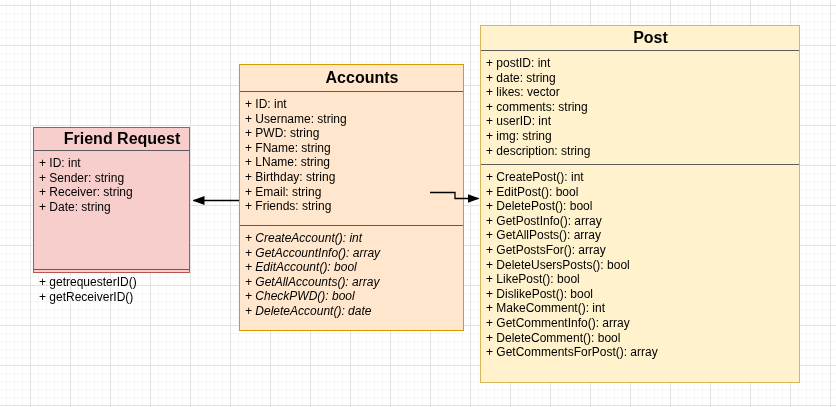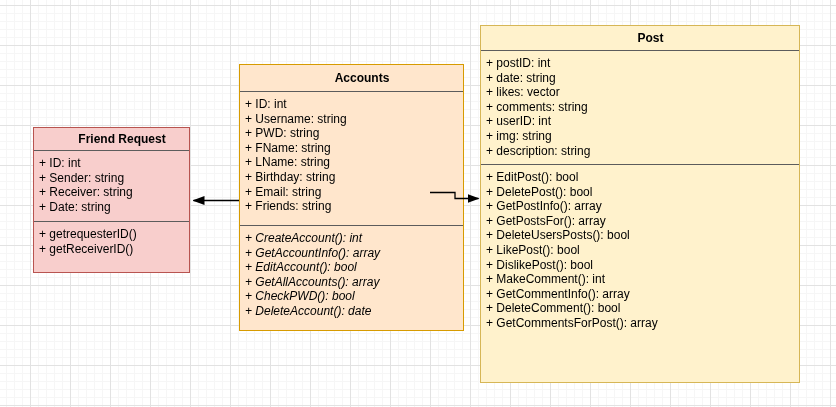--- a/index.html
+++ b/index.html
@@ -17,21 +17,21 @@
     background-size:40px 40px, 40px 40px, 8px 8px, 8px 8px;
     background-position:0 5px, 30px 0, 0 5px, 6px 0;
   }
   .uml-class {
     position:absolute;
     border:1px solid #999;
     box-sizing:border-box;
     color:#000;
   }
   .uml-title {
-    font-size:12px;
+    font-size:16px;
     font-weight:bold;
     text-align:center;
     display:flex;
     align-items:center;
     justify-content:center;
     overflow:hidden;
     white-space:nowrap;
     padding-left:21px;
   }
   .uml-section {
@@ -57,21 +57,21 @@
 <div class="canvas">
 
   <div class="uml-class" style="left: 33px; top: 127px; width: 157px; height: 146px; background-color: rgb(248, 206, 204); border-color: rgb(184, 84, 80);">
     <div class="uml-title" style="height:22px;">Friend Request</div>
     <div class="uml-section" style="height:71px;">
         <div class="member">+ ID: int</div>
         <div class="member">+ Sender: string</div>
         <div class="member">+ Receiver: string</div>
         <div class="member">+ Date: string</div>
       </div>
-    <div class="uml-section" style="height:57px;">
+    <div class="uml-section" style="height:57px;margin-top:48px;">
         <div class="member">+ getrequesterID()</div>
         <div class="member">+ getReceiverID()</div>
       </div>
   </div>
 
   <div class="uml-class" style="left: 239px; top: 64px; width: 225px; height: 267px; background-color: rgb(255, 230, 204); border-color: rgb(215, 155, 0);">
     <div class="uml-title" style="height:26px;">Accounts</div>
     <div class="uml-section" style="height:134px;">
         <div class="member">+ ID: int</div>
         <div class="member">+ Username: string</div>
@@ -97,23 +97,25 @@
     <div class="uml-section" style="height:114px;">
         <div class="member">+ postID: int</div>
         <div class="member">+ date: string</div>
         <div class="member">+ likes: vector</div>
         <div class="member">+ comments: string</div>
         <div class="member">+ userID: int</div>
         <div class="member">+ img: string</div>
         <div class="member">+ description: string</div>
       </div>
     <div class="uml-section" style="height:218px;">
+        <div class="member">+ CreatePost(): int</div>
         <div class="member">+ EditPost(): bool</div>
         <div class="member">+ DeletePost(): bool</div>
         <div class="member">+ GetPostInfo(): array</div>
+        <div class="member">+ GetAllPosts(): array</div>
         <div class="member">+ GetPostsFor(): array</div>
         <div class="member">+ DeleteUsersPosts(): bool</div>
         <div class="member">+ LikePost(): bool</div>
         <div class="member">+ DislikePost(): bool</div>
         <div class="member">+ MakeComment(): int</div>
         <div class="member">+ GetCommentInfo(): array</div>
         <div class="member">+ DeleteComment(): bool</div>
         <div class="member">+ GetCommentsForPost(): array</div>
       </div>
   </div>

